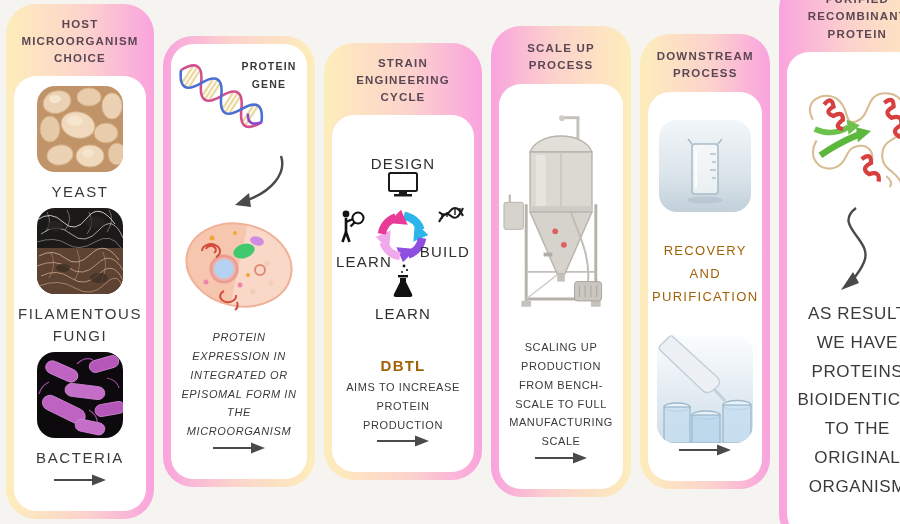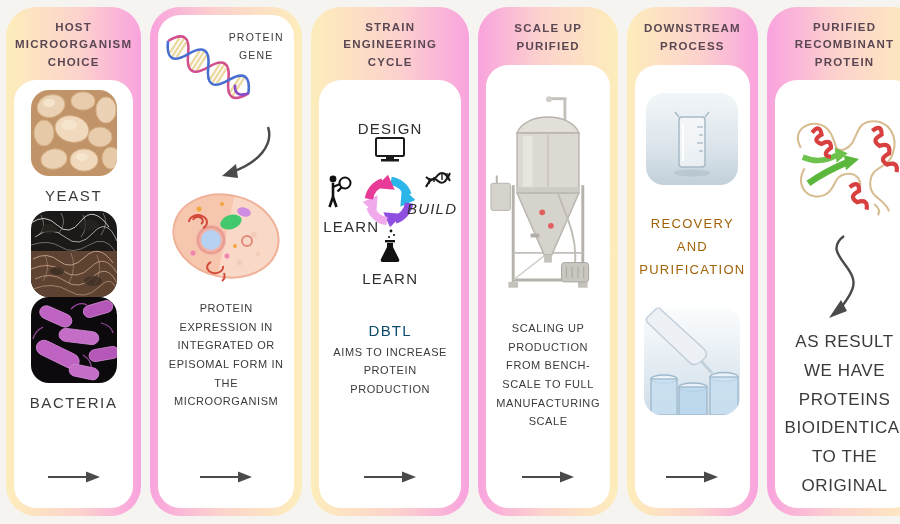--- a/index.html
+++ b/index.html
@@ -2,21 +2,21 @@
 <html><head>
 <meta charset="utf-8">
 <style>
   html,body{margin:0;padding:0;}
   body{
     width:900px;height:524px;overflow:hidden;
     background:#f6f4f1;
     font-family:"Liberation Sans","DejaVu Sans",sans-serif;
     -webkit-font-smoothing:antialiased;
   }
-  .board{display:flex;gap:9px;padding:7px 6px 8px;height:524px;box-sizing:border-box;}
+  .board{display:flex;gap:9px;padding:7px 6px 8px;height:524px;box-sizing:border-box;align-items:center;}
   .card{
     flex:1;border-radius:30px;display:flex;flex-direction:column;
     padding:8px;box-sizing:border-box;
   }
   .card.odd{background:linear-gradient(90deg,#fdedbb 0%,#fcd2cd 55%,#f9a3de 100%);}
   .card.even{background:linear-gradient(90deg,#f9a3de 0%,#fcd2cd 45%,#fdedbb 100%);}
   .card-header{
     margin:-8px -8px 0;padding:12px 9px 9px;min-height:58px;box-sizing:border-box;
     display:flex;align-items:center;justify-content:center;text-align:center;
     font-weight:bold;font-size:11.5px;letter-spacing:1.2px;line-height:1.5;color:#5b4753;
@@ -24,24 +24,24 @@
   .card-body{
     background:#fff;border-radius:22px;flex:1;
     display:flex;flex-direction:column;align-items:center;
     padding:10px 4px 20px;overflow:hidden;
   }
   .bio-img{width:86px;height:86px;border-radius:18px;overflow:hidden;flex:none;}
   .bio-img svg{display:block;}
   .img-label{font-size:15px;letter-spacing:1.6px;color:#3a3a3a;margin:9px 0 4px;text-align:center;line-height:1.5;}
   .desc{font-size:11px;letter-spacing:.6px;line-height:1.7;color:#3a3a3a;text-align:center;padding:0 6px;}
   .desc-lg{font-size:13px;letter-spacing:1.3px;line-height:1.75;color:#a16207;text-align:center;max-width:108px;}
-  .dbtl-head{font-size:15px;font-weight:normal;letter-spacing:1.2px;color:#0c4a6e;text-align:center;margin-bottom:4px;}
+  .dbtl-head{font-size:15px;font-weight:bold;letter-spacing:1.2px;color:#a16207;text-align:center;margin-bottom:4px;}
   .flow-arrow{margin-top:auto;flex:none;}
   .annot{position:absolute;top:4px;right:2px;width:64px;text-align:center;
-         font-size:10.5px;letter-spacing:1.2px;line-height:1.7;color:#3a3a3a;}
+         font-size:10.5px;letter-spacing:1.2px;line-height:1.7;color:#3a3a3a;font-weight:bold;}
   .dna-wrap{position:relative;width:128px;height:98px;flex:none;}
   .cycle-wrap{position:relative;width:134px;height:180px;flex:none;margin-top:30px;}
   .cyc-label{position:absolute;font-size:15px;letter-spacing:1.2px;color:#2f2f2f;}
 </style>
 </head>
 <body>
 
 <div class="board">
 
   <div class="card odd">
@@ -77,20 +77,21 @@
           <ellipse cx="58" cy="14" rx="10" ry="6" fill="#2a2522" opacity=".7"></ellipse>
           <path d="M2,48 Q16,40 28,50 T54,46 T82,52" stroke="#caa58c" stroke-width=".9" fill="none"></path>
           <path d="M0,58 Q18,50 32,60 T60,56 T86,62" stroke="#c09a80" stroke-width=".9" fill="none"></path>
           <path d="M4,68 Q20,60 34,70 T62,66 T86,72" stroke="#caa58c" stroke-width=".8" fill="none"></path>
           <path d="M2,78 Q22,70 38,80 T68,76 T86,82" stroke="#b5907a" stroke-width=".8" fill="none"></path>
           <path d="M14,44 Q20,58 12,70 M40,42 Q46,56 38,72 M66,44 Q72,58 64,74" stroke="rgba(220,190,165,.55)" stroke-width=".7" fill="none"></path>
           <ellipse cx="26" cy="60" rx="7" ry="4" fill="#3a2c22" opacity=".8"></ellipse>
           <ellipse cx="62" cy="70" rx="9" ry="5" fill="#3a2c22" opacity=".7"></ellipse>
         </svg>
       </div>
+      <div class="img-label">FILAMENTOUS FUNGI</div>
       <div class="bio-img">
         <svg width="86" height="86" viewBox="0 0 86 86">
           <rect width="86" height="86" fill="#0d0a0e"></rect>
           <path d="M40,12 q8,-8 16,-4 M70,26 q10,2 12,10 M12,30 q-8,4 -10,12 M52,58 q10,6 8,16" stroke="#9a4a9e" stroke-width="1.2" fill="none"></path>
           <rect x="8" y="13" width="34" height="13" rx="7" fill="#bf63c2" stroke="#d489d6" stroke-width=".8" transform="rotate(24 25 19)"></rect>
           <rect x="52" y="6" width="30" height="12" rx="6" fill="#b557b8" stroke="#d489d6" stroke-width=".8" transform="rotate(-16 67 12)"></rect>
           <rect x="28" y="33" width="40" height="13" rx="7" fill="#c46ec8" stroke="#d489d6" stroke-width=".8" transform="rotate(7 48 39)"></rect>
           <rect x="4" y="50" width="46" height="15" rx="8" fill="#bf63c2" stroke="#d489d6" stroke-width=".8" transform="rotate(26 27 57)"></rect>
           <rect x="58" y="51" width="30" height="12" rx="6" fill="#b557b8" stroke="#d489d6" stroke-width=".8" transform="rotate(-10 73 57)"></rect>
           <rect x="38" y="69" width="30" height="12" rx="6" fill="#c46ec8" stroke="#d489d6" stroke-width=".8" transform="rotate(12 53 75)"></rect>
@@ -154,21 +155,21 @@
           <circle cx="80" cy="52" r="5" fill="none" stroke="#e08a7a" stroke-width="2"></circle>
           <circle cx="32" cy="20" r="2.5" fill="#f2a53c"></circle>
           <circle cx="55" cy="15" r="2" fill="#f2a53c"></circle>
           <circle cx="68" cy="57" r="2" fill="#f2a53c"></circle>
           <circle cx="26" cy="64" r="2.5" fill="#ef86b0"></circle>
           <circle cx="60" cy="67" r="2.5" fill="#ef86b0"></circle>
           <path d="M44,73 a8,6 0 1 0 12,4" stroke="#d34a3a" stroke-width="2" fill="none"></path>
           <path d="M57,84 q2,5 -2,8" stroke="#d34a3a" stroke-width="2" fill="none"></path>
         </svg>
       </div>
-      <div class="desc" style="margin-top:12px;">PROTEIN EXPRESSION IN INTEGRATED OR EPISOMAL FORM IN THE MICROORGANISM</div>
+      <div class="desc" style="margin-top:12px;font-style:italic;">PROTEIN EXPRESSION IN INTEGRATED OR EPISOMAL FORM IN THE MICROORGANISM</div>
       <div class="flow-arrow">
         <svg width="56" height="14" viewBox="0 0 56 14">
           <line x1="2" y1="7" x2="40" y2="7" stroke="#4a4a4a" stroke-width="2.2"></line>
           <polygon points="40,1.5 54,7 40,12.5" fill="#4a4a4a"></polygon>
         </svg>
       </div>
     </div>
   </div>
 
   <div class="card odd">
@@ -200,21 +201,21 @@
         <div style="position:absolute;top:44px;right:4px;">
           <svg width="30" height="28" viewBox="0 0 30 28">
             <path d="M3,23 Q9,11 15,17 Q21,23 27,9" stroke="#1a1a1a" stroke-width="2" fill="none"></path>
             <path d="M3,13 Q9,19 15,11 Q21,5 27,17" stroke="#1a1a1a" stroke-width="2" fill="none"></path>
             <line x1="6" y1="14" x2="6" y2="20" stroke="#1a1a1a" stroke-width="1.4"></line>
             <line x1="11" y1="13" x2="11" y2="18" stroke="#1a1a1a" stroke-width="1.4"></line>
             <line x1="19" y1="10" x2="19" y2="16" stroke="#1a1a1a" stroke-width="1.4"></line>
             <line x1="24" y1="9" x2="24" y2="15" stroke="#1a1a1a" stroke-width="1.4"></line>
           </svg>
         </div>
-        <div class="cyc-label" style="top:80px;right:0;font-style:italic;">BUILD</div>
+        <div class="cyc-label" style="top:88px;right:0;">BUILD</div>
         <div style="position:absolute;top:54px;left:2px;">
           <svg width="30" height="36" viewBox="0 0 30 36">
             <circle cx="8" cy="5" r="3.4" fill="#111"></circle>
             <line x1="8" y1="9" x2="8" y2="23" stroke="#111" stroke-width="2.6"></line>
             <line x1="8" y1="23" x2="4.5" y2="33" stroke="#111" stroke-width="2.6"></line>
             <line x1="8" y1="23" x2="11.5" y2="33" stroke="#111" stroke-width="2.6"></line>
             <line x1="8" y1="13" x2="15" y2="10" stroke="#111" stroke-width="2.2"></line>
             <circle cx="20" cy="9" r="5.5" fill="none" stroke="#111" stroke-width="2"></circle>
             <line x1="16.5" y1="13.5" x2="12.5" y2="17.5" stroke="#111" stroke-width="2.4"></line>
           </svg>
@@ -238,21 +239,21 @@
       <div class="flow-arrow">
         <svg width="56" height="14" viewBox="0 0 56 14">
           <line x1="2" y1="7" x2="40" y2="7" stroke="#4a4a4a" stroke-width="2.2"></line>
           <polygon points="40,1.5 54,7 40,12.5" fill="#4a4a4a"></polygon>
         </svg>
       </div>
     </div>
   </div>
 
   <div class="card even">
-    <div class="card-header">SCALE UP PURIFIED</div>
+    <div class="card-header">SCALE UP PROCESS</div>
     <div class="card-body">
       <div style="margin-top:14px;flex:none;">
         <svg width="116" height="206" viewBox="0 0 120 210">
           <line x1="24" y1="98" x2="24" y2="198" stroke="#b5b1ab" stroke-width="3"></line>
           <line x1="96" y1="98" x2="96" y2="198" stroke="#b5b1ab" stroke-width="3"></line>
           <line x1="24" y1="168" x2="96" y2="168" stroke="#c2beb8" stroke-width="2"></line>
           <line x1="24" y1="196" x2="96" y2="196" stroke="#b5b1ab" stroke-width="3"></line>
           <line x1="24" y1="196" x2="60" y2="168" stroke="#cfccc6" stroke-width="1.5"></line>
           <rect x="19" y="198" width="10" height="6" fill="#c5c1bb"></rect>
           <rect x="91" y="198" width="10" height="6" fill="#c5c1bb"></rect>

